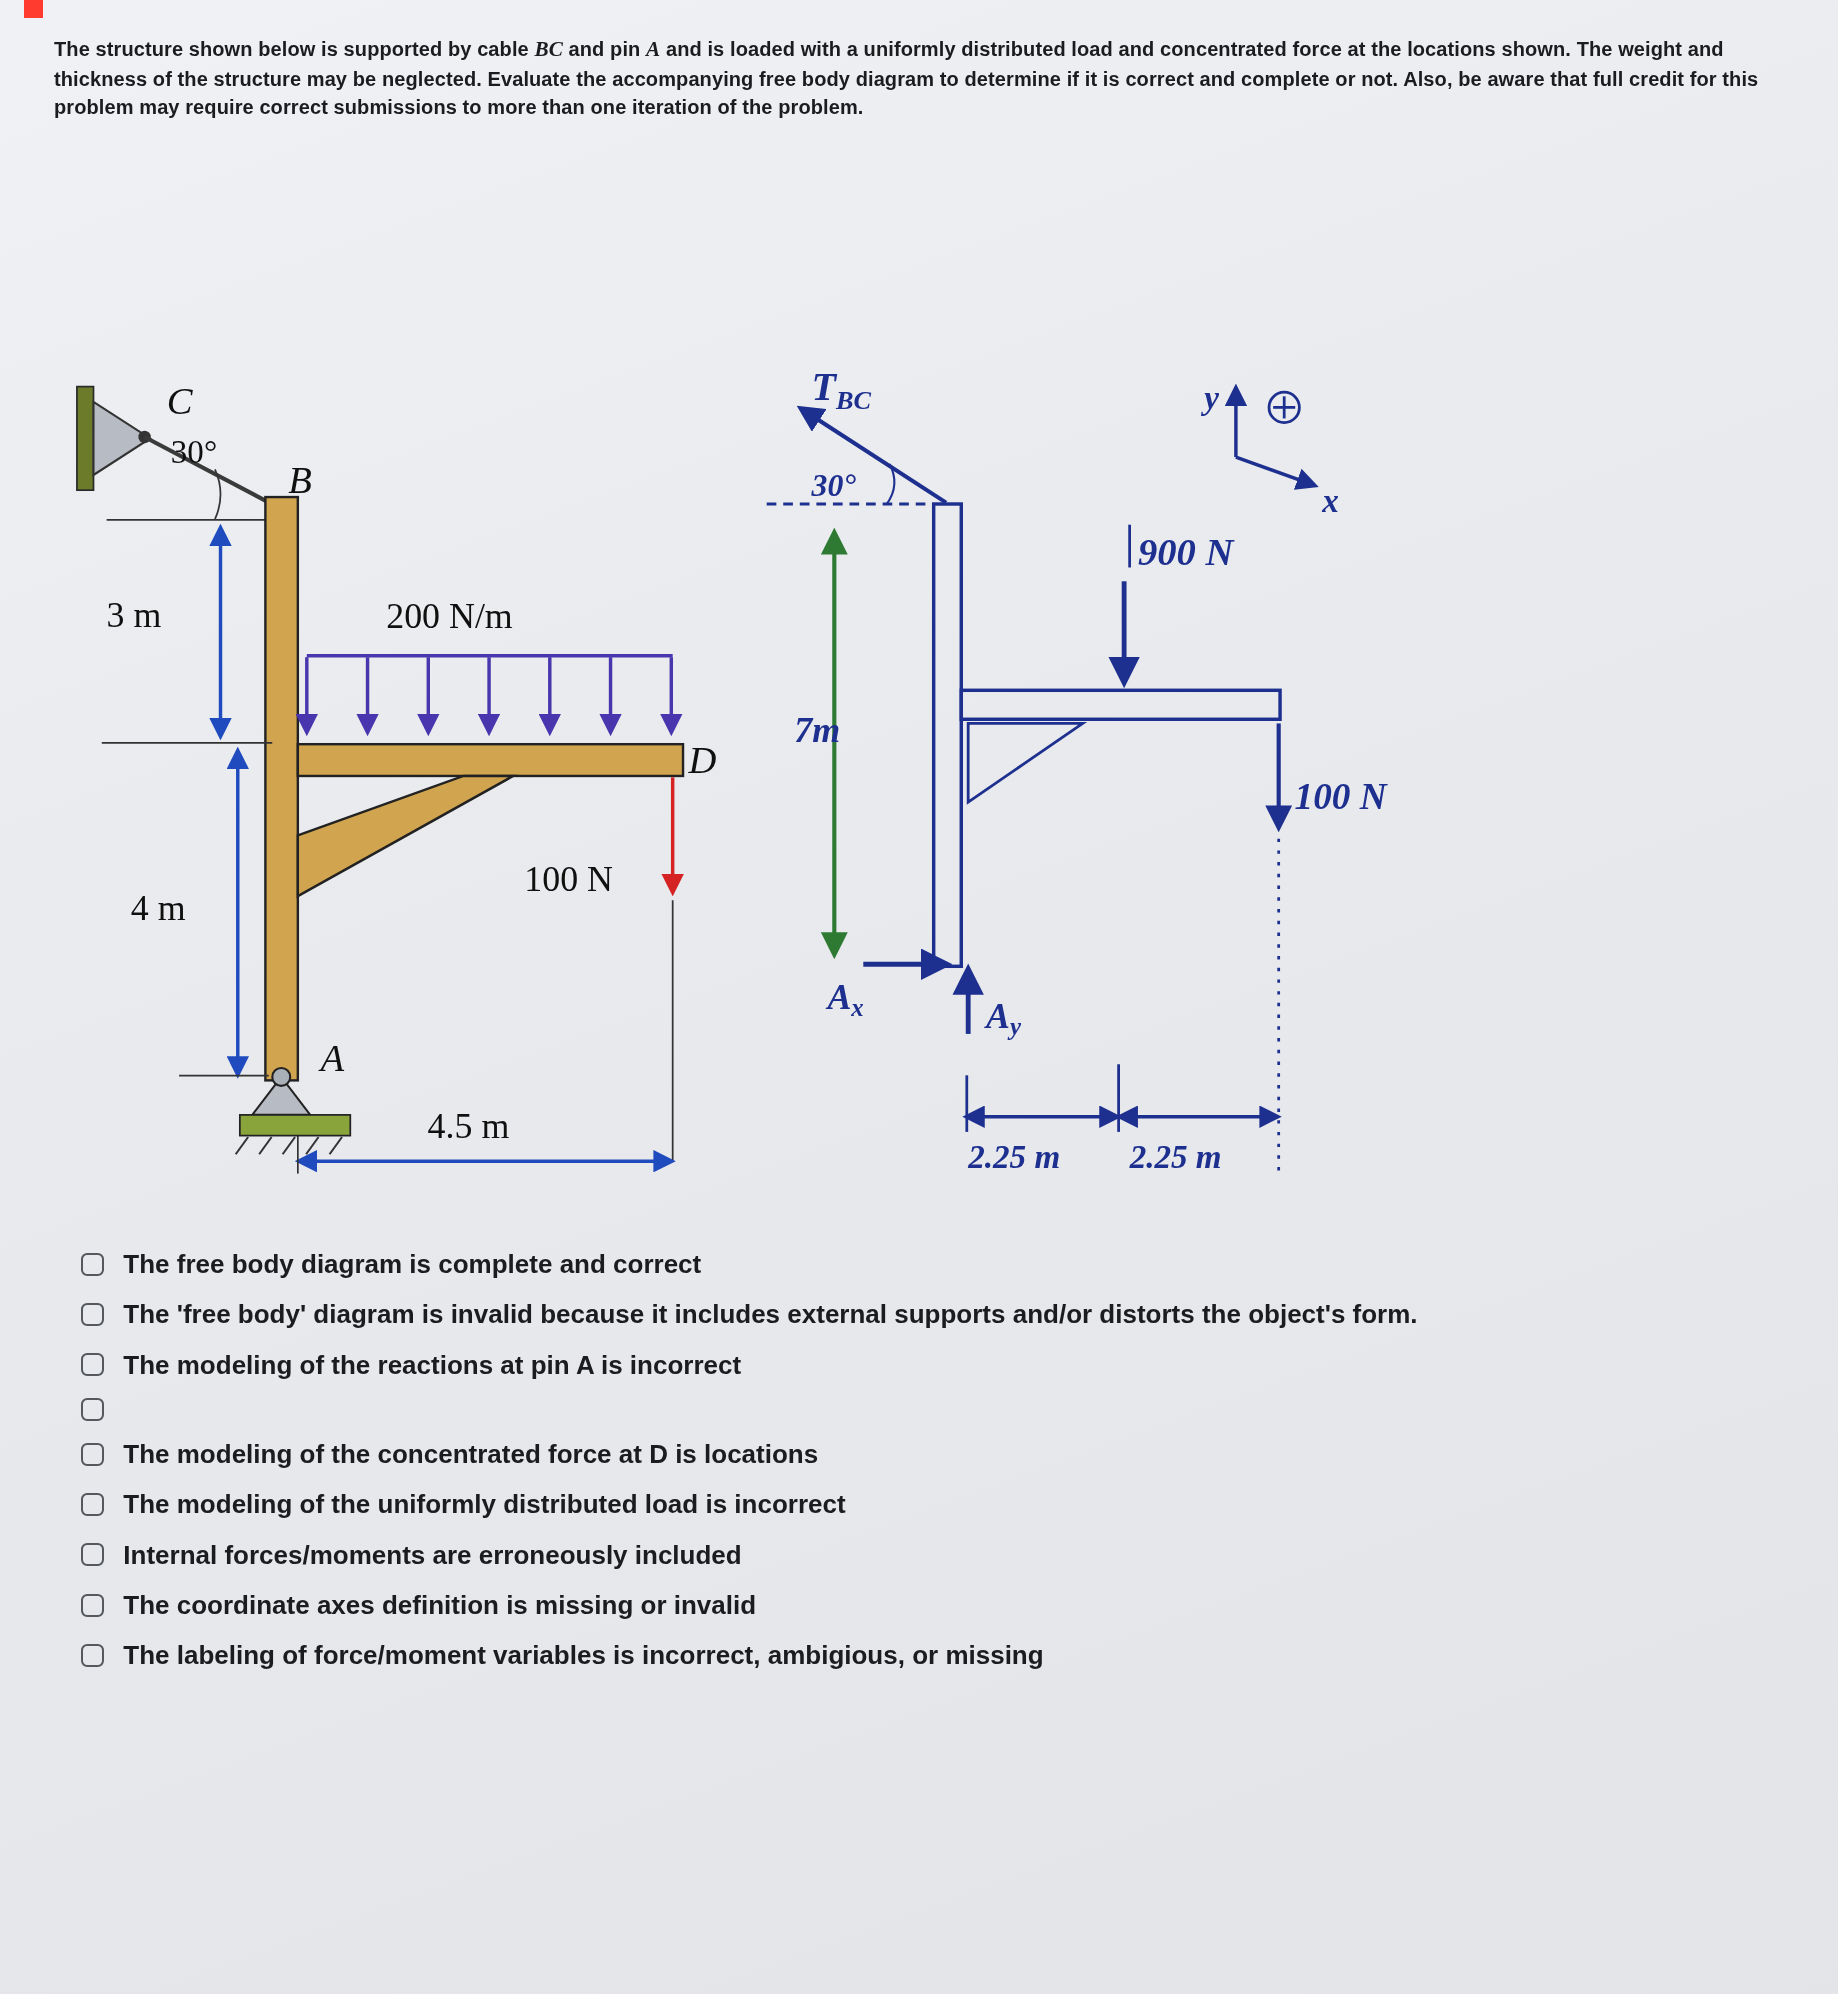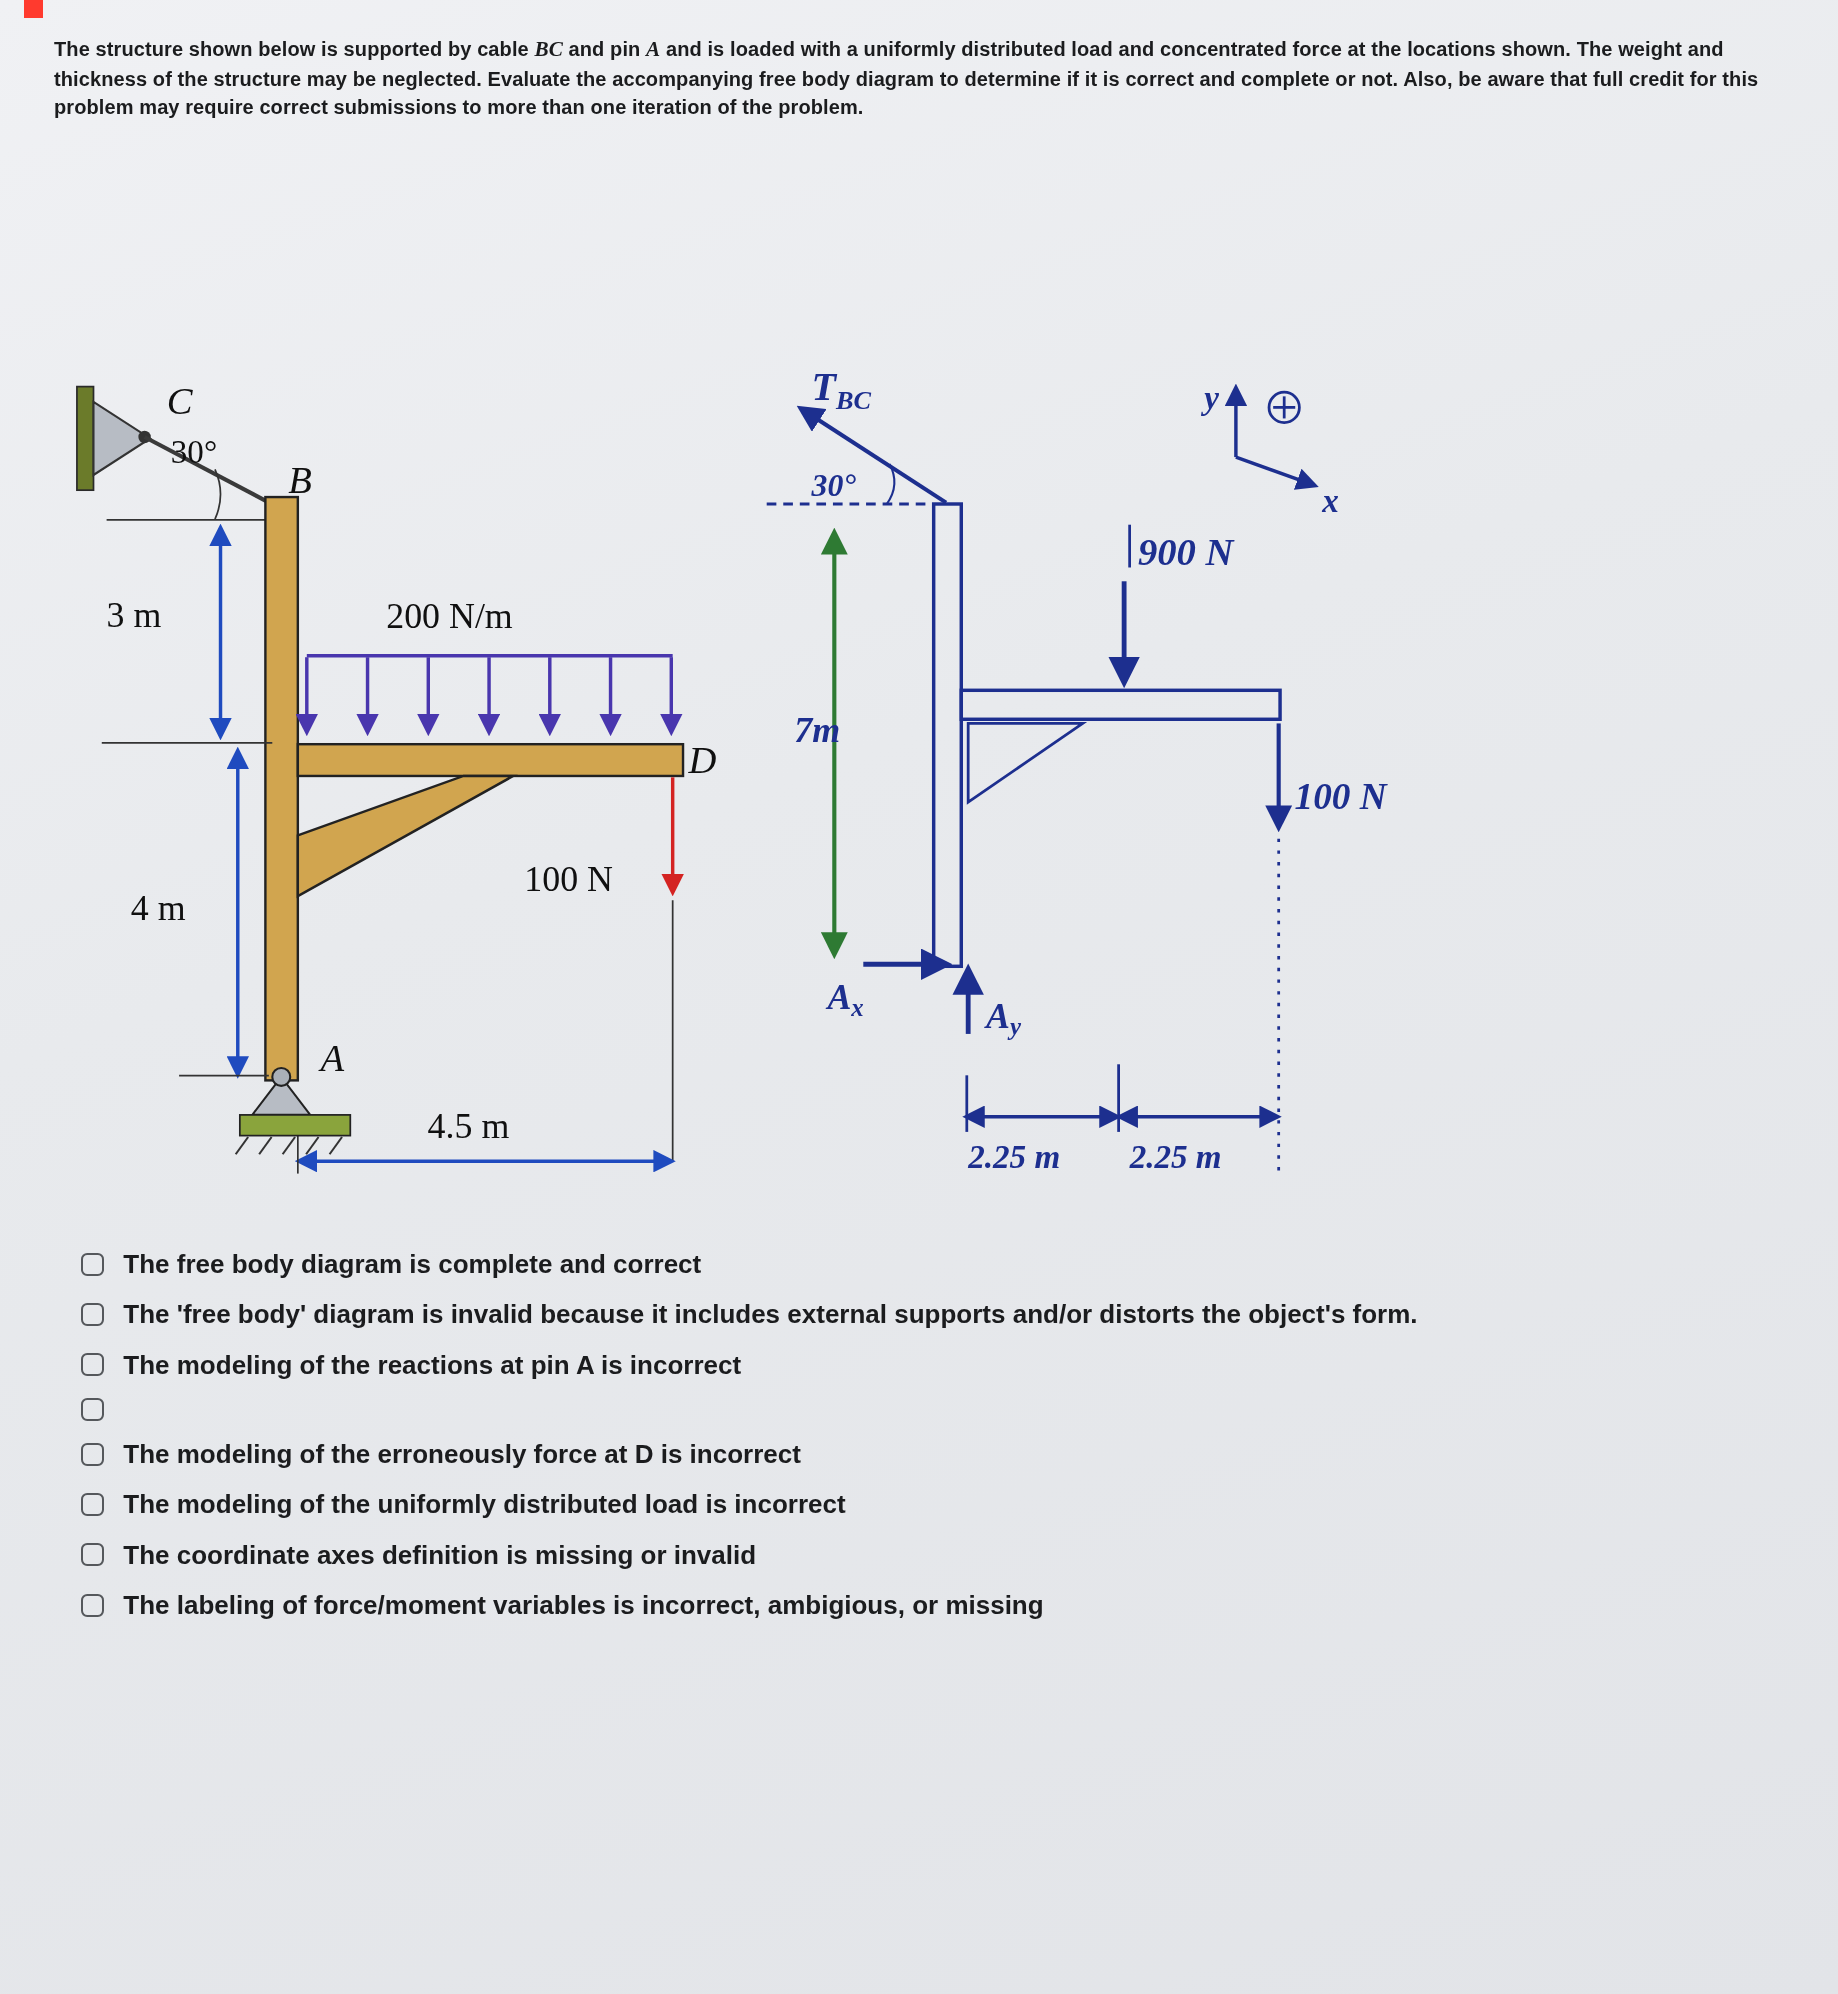--- a/index.html
+++ b/index.html
@@ -174,28 +174,32 @@
   </div>
   <div class="option">
     <span class="checkbox"></span>
     <span class="option-text">The modeling of the reactions at pin A is incorrect</span>
   </div>
   <div class="option">
     <span class="checkbox"></span>
   </div>
   <div class="option">
     <span class="checkbox"></span>
-    <span class="option-text">The modeling of the erroneously force at D is incorrect</span>
+    <span class="option-text">The modeling of the concentrated force at D is locations</span>
   </div>
   <div class="option">
     <span class="checkbox"></span>
     <span class="option-text">The modeling of the uniformly distributed load is incorrect</span>
   </div>
   <div class="option">
     <span class="checkbox"></span>
+    <span class="option-text">Internal forces/moments are erroneously included</span>
+  </div>
+  <div class="option">
+    <span class="checkbox"></span>
     <span class="option-text">The coordinate axes definition is missing or invalid</span>
   </div>
   <div class="option">
     <span class="checkbox"></span>
     <span class="option-text">The labeling of force/moment variables is incorrect, ambigious, or missing</span>
   </div>
 </div>
 
 
 </body></html>

